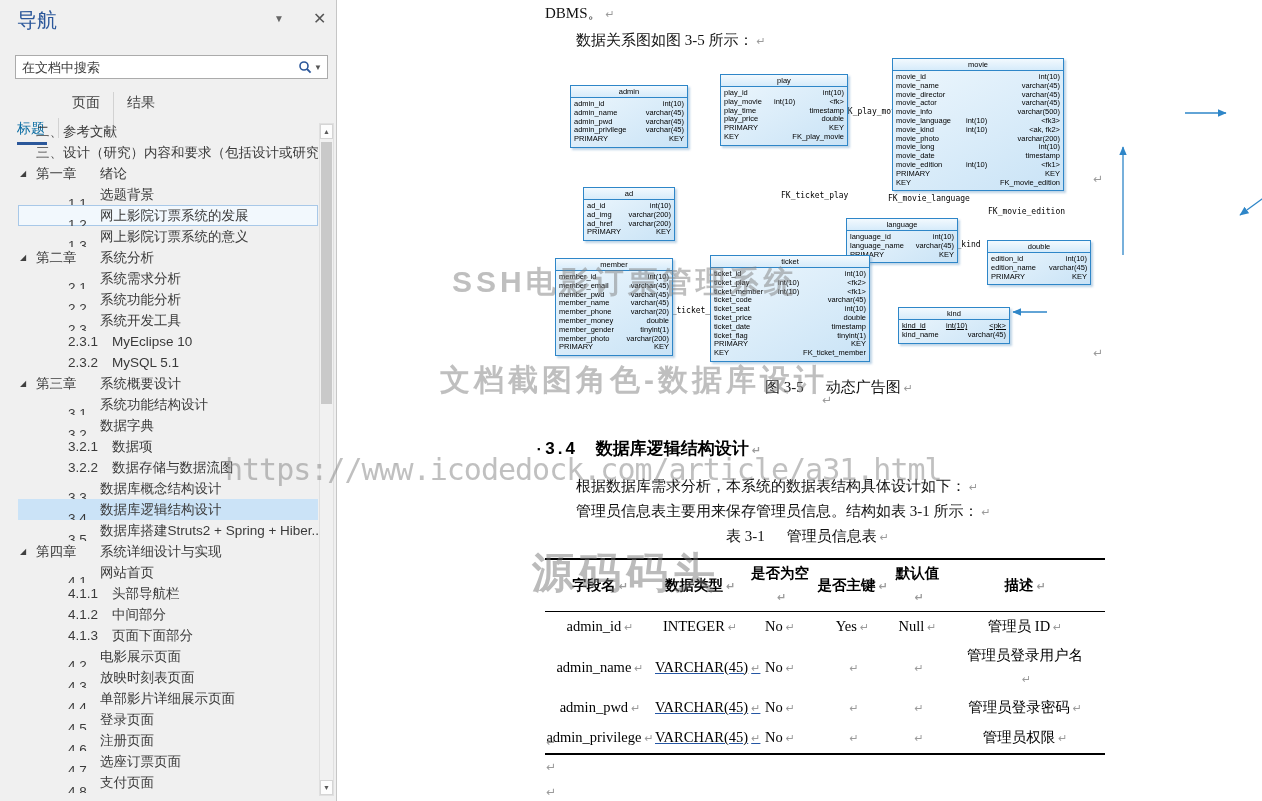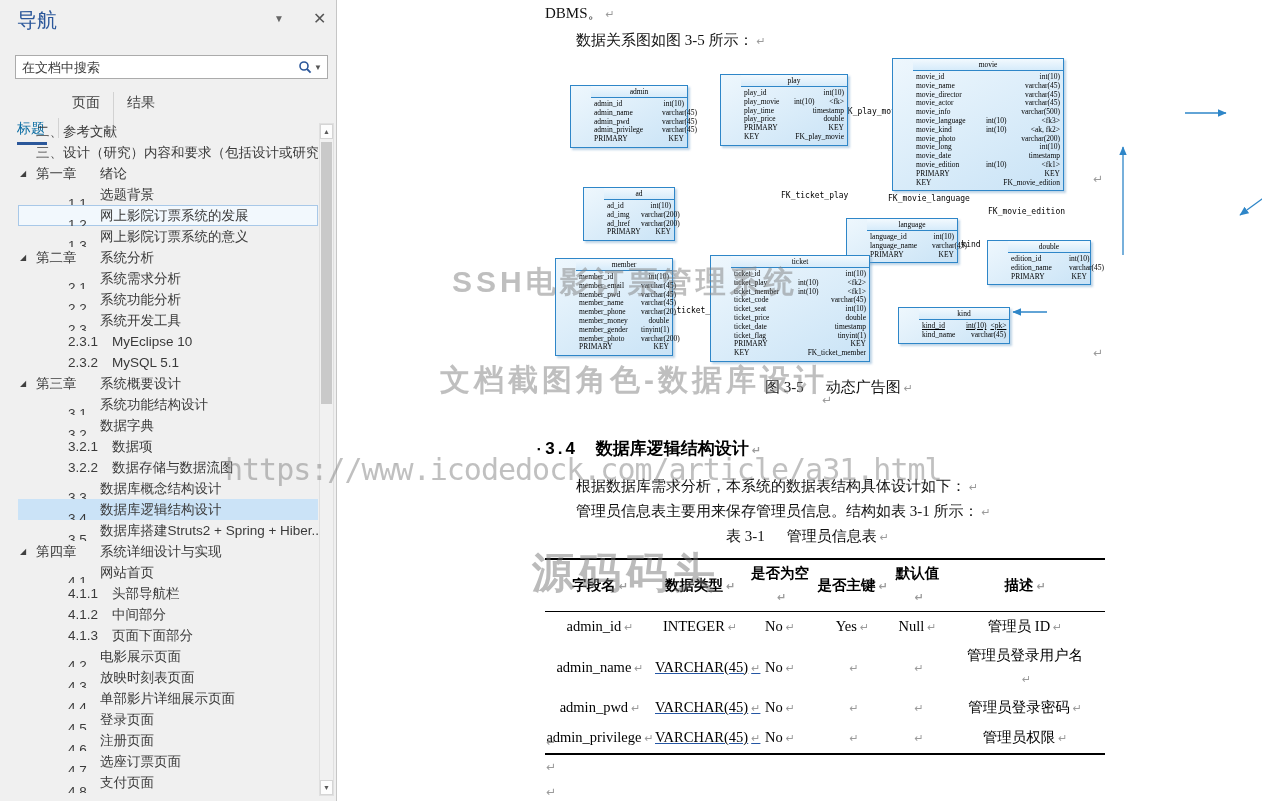--- a/index.html
+++ b/index.html
@@ -65,23 +65,23 @@
   .wt-cell:nth-child(2){ width:90px; }
   .wt-cell:nth-child(3){ width:70px; }
   .wt-cell:nth-child(4){ width:75px; }
   .wt-cell:nth-child(5){ width:55px; }
   .wt-cell:nth-child(6){ width:160px; padding:2px 22px; }
   .u-link { text-decoration:underline; text-decoration-color:#2456a4; }
 
   
   .er-svg { position:absolute; left:540px; top:50px; width:570px; height:330px; z-index:1; }
   .fk-label { position:absolute; font-family:"DejaVu Sans Mono",monospace; font-size:8px; color:#000; white-space:nowrap; z-index:2; }
-  .er-table { position:absolute; font-family:Liberation Serif, serif; font-size:7.5px; color:#000;
+  .er-table { position:absolute; font-family:Liberation Sans, sans-serif; font-size:7.5px; color:#000;
               background:linear-gradient(150deg,#eef7fd 0%,#c9e3f6 100%);
-              border:1px solid #2e86c8; box-shadow:1.5px 1.5px 2px rgba(110,160,200,.45); z-index:3;padding-left:20px; }
+              border:1px solid #2e86c8; box-shadow:1.5px 1.5px 2px rgba(110,160,200,.45); z-index:3; }
   .er-title { text-align:center; border-bottom:1px solid #2e86c8; height:12px; line-height:12px;
               background:linear-gradient(180deg,#f2f9fe,#d6ebfa); }
   .er-rows { padding:2px 3px 3px 3px; }
   .er-row { display:flex; line-height:8.8px; white-space:nowrap;justify-content:space-between; }
   .er-name { width:var(--nw); flex:none; }
   .er-ann { margin-left:auto; padding-left:4px; }
   .er-row.pk-row span { text-decoration:underline; }
 
   
   .wm { position:absolute; white-space:nowrap; z-index:60; pointer-events:none; }

